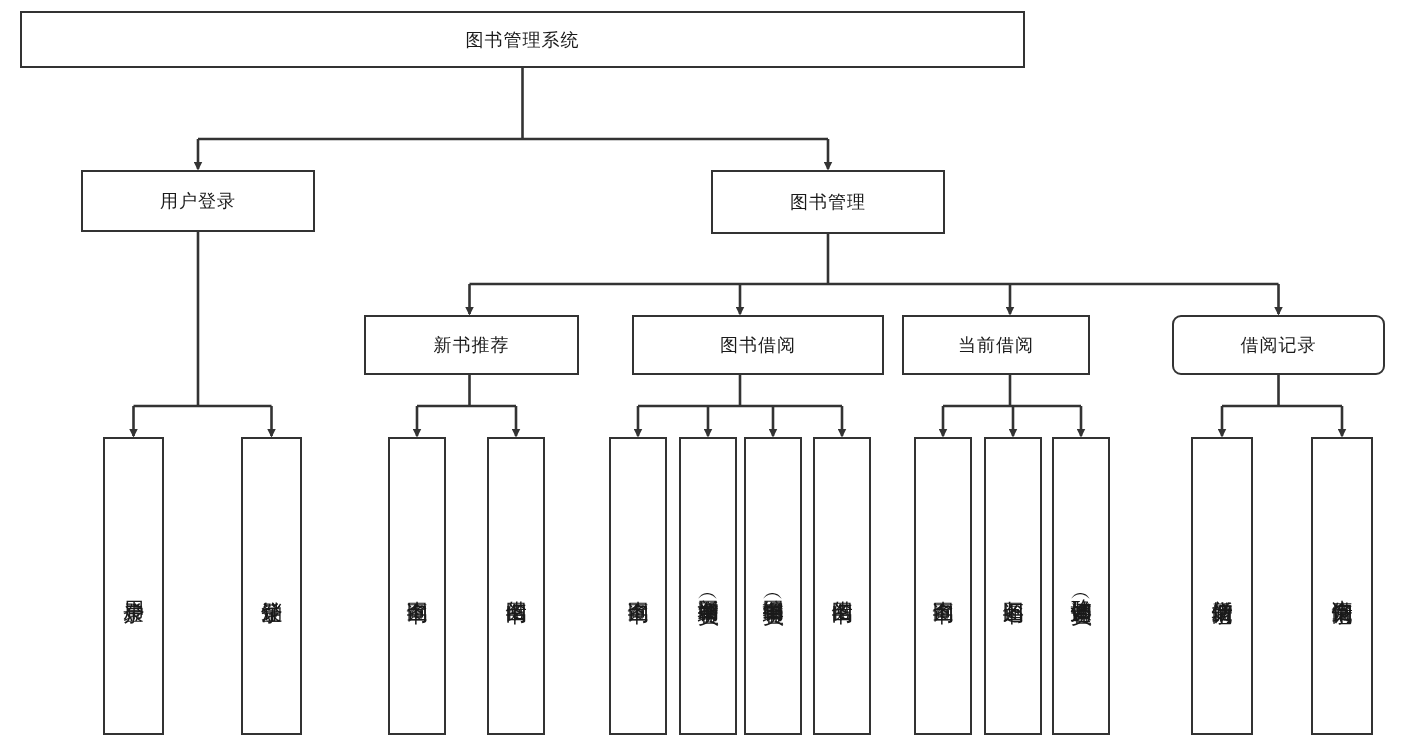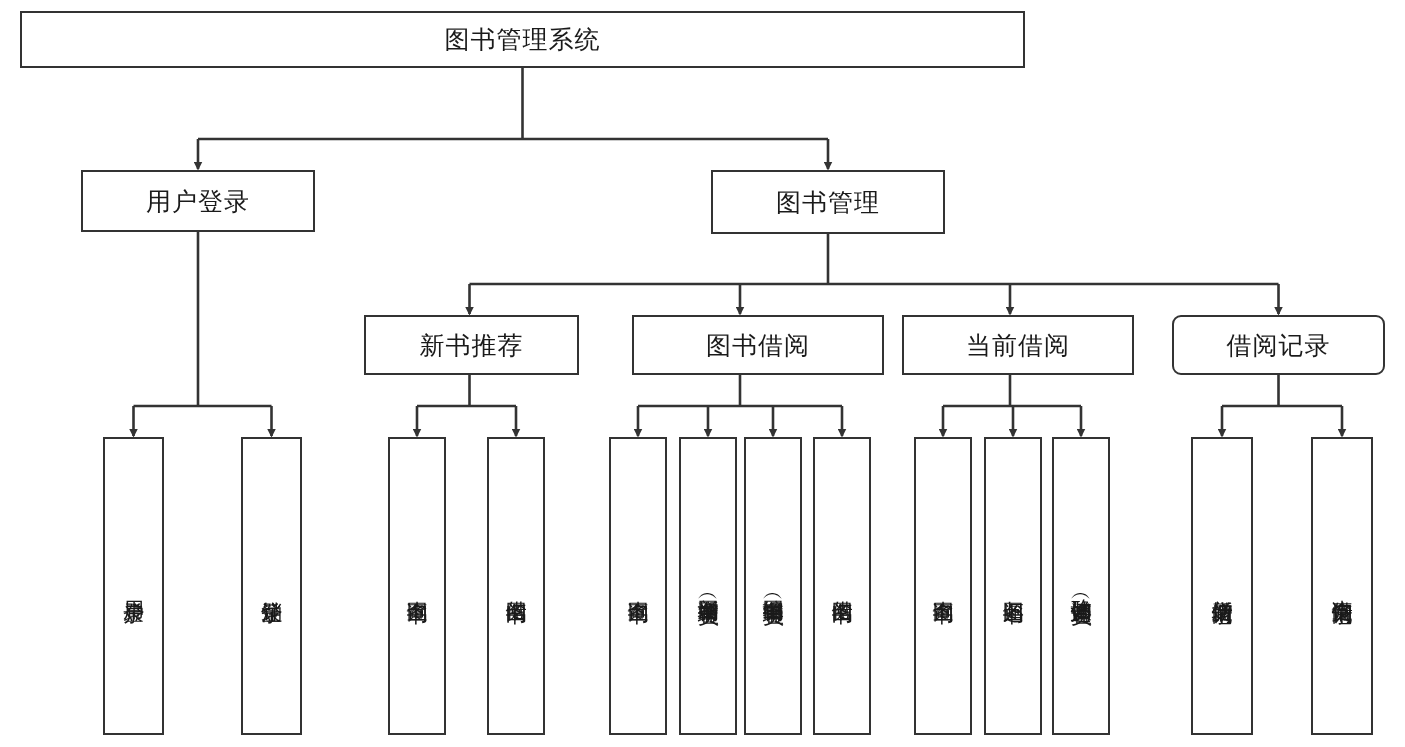--- a/index.html
+++ b/index.html
@@ -29,21 +29,21 @@
     position: absolute;
     box-sizing: border-box;
     background: #ffffff;
     border: 2px solid #333333;
     display: flex;
     align-items: center;
     justify-content: center;
     color: #1a1a1a;
   }
   .node.horizontal {
-    font-size: 25px;
+    font-size: 18px;
     letter-spacing: 1px;
   }
   .node.vertical {
     writing-mode: vertical-rl;
     text-orientation: upright;
     font-size: 21px;
     line-height: 1.06;
     letter-spacing: 1px;
     padding: 4px 0;
     text-align: center;
@@ -120,21 +120,21 @@
       </div>
       <div class="node horizontal" style="left: 711px; top: 170px; width: 234px; height: 64px; border-color: rgb(51, 51, 51); background: rgb(255, 255, 255); color: rgb(26, 26, 26);">
         <span>图书管理</span>
       </div>
       <div class="node horizontal" style="left: 364px; top: 315px; width: 215px; height: 60px; border-color: rgb(51, 51, 51); background: rgb(255, 255, 255); color: rgb(26, 26, 26);">
         <span>新书推荐</span>
       </div>
       <div class="node horizontal" style="left: 632px; top: 315px; width: 252px; height: 60px; border-color: rgb(51, 51, 51); background: rgb(255, 255, 255); color: rgb(26, 26, 26);">
         <span>图书借阅</span>
       </div>
-      <div class="node horizontal" style="left: 902px; top: 315px; width: 232px; height: 60px; border-color: rgb(51, 51, 51); background: rgb(255, 255, 255); color: rgb(26, 26, 26);">
+      <div class="node horizontal" style="left: 902px; top: 315px; width: 188px; height: 60px; border-color: rgb(51, 51, 51); background: rgb(255, 255, 255); color: rgb(26, 26, 26);">
         <span>当前借阅</span>
       </div>
       <div class="node horizontal" style="left: 1172px; top: 315px; width: 213px; height: 60px; border-color: rgb(51, 51, 51); background: rgb(255, 255, 255); color: rgb(26, 26, 26); border-radius: 9px;">
         <span>借阅记录</span>
       </div>
       <div class="node vertical" style="left: 103px; top: 437px; width: 61px; height: 298px; border-color: rgb(51, 51, 51); background: rgb(255, 255, 255); color: rgb(26, 26, 26);">
         <span>用户登录</span>
       </div>
       <div class="node vertical" style="left: 241px; top: 437px; width: 61px; height: 298px; border-color: rgb(51, 51, 51); background: rgb(255, 255, 255); color: rgb(26, 26, 26);">
         <span>注销登录</span>

